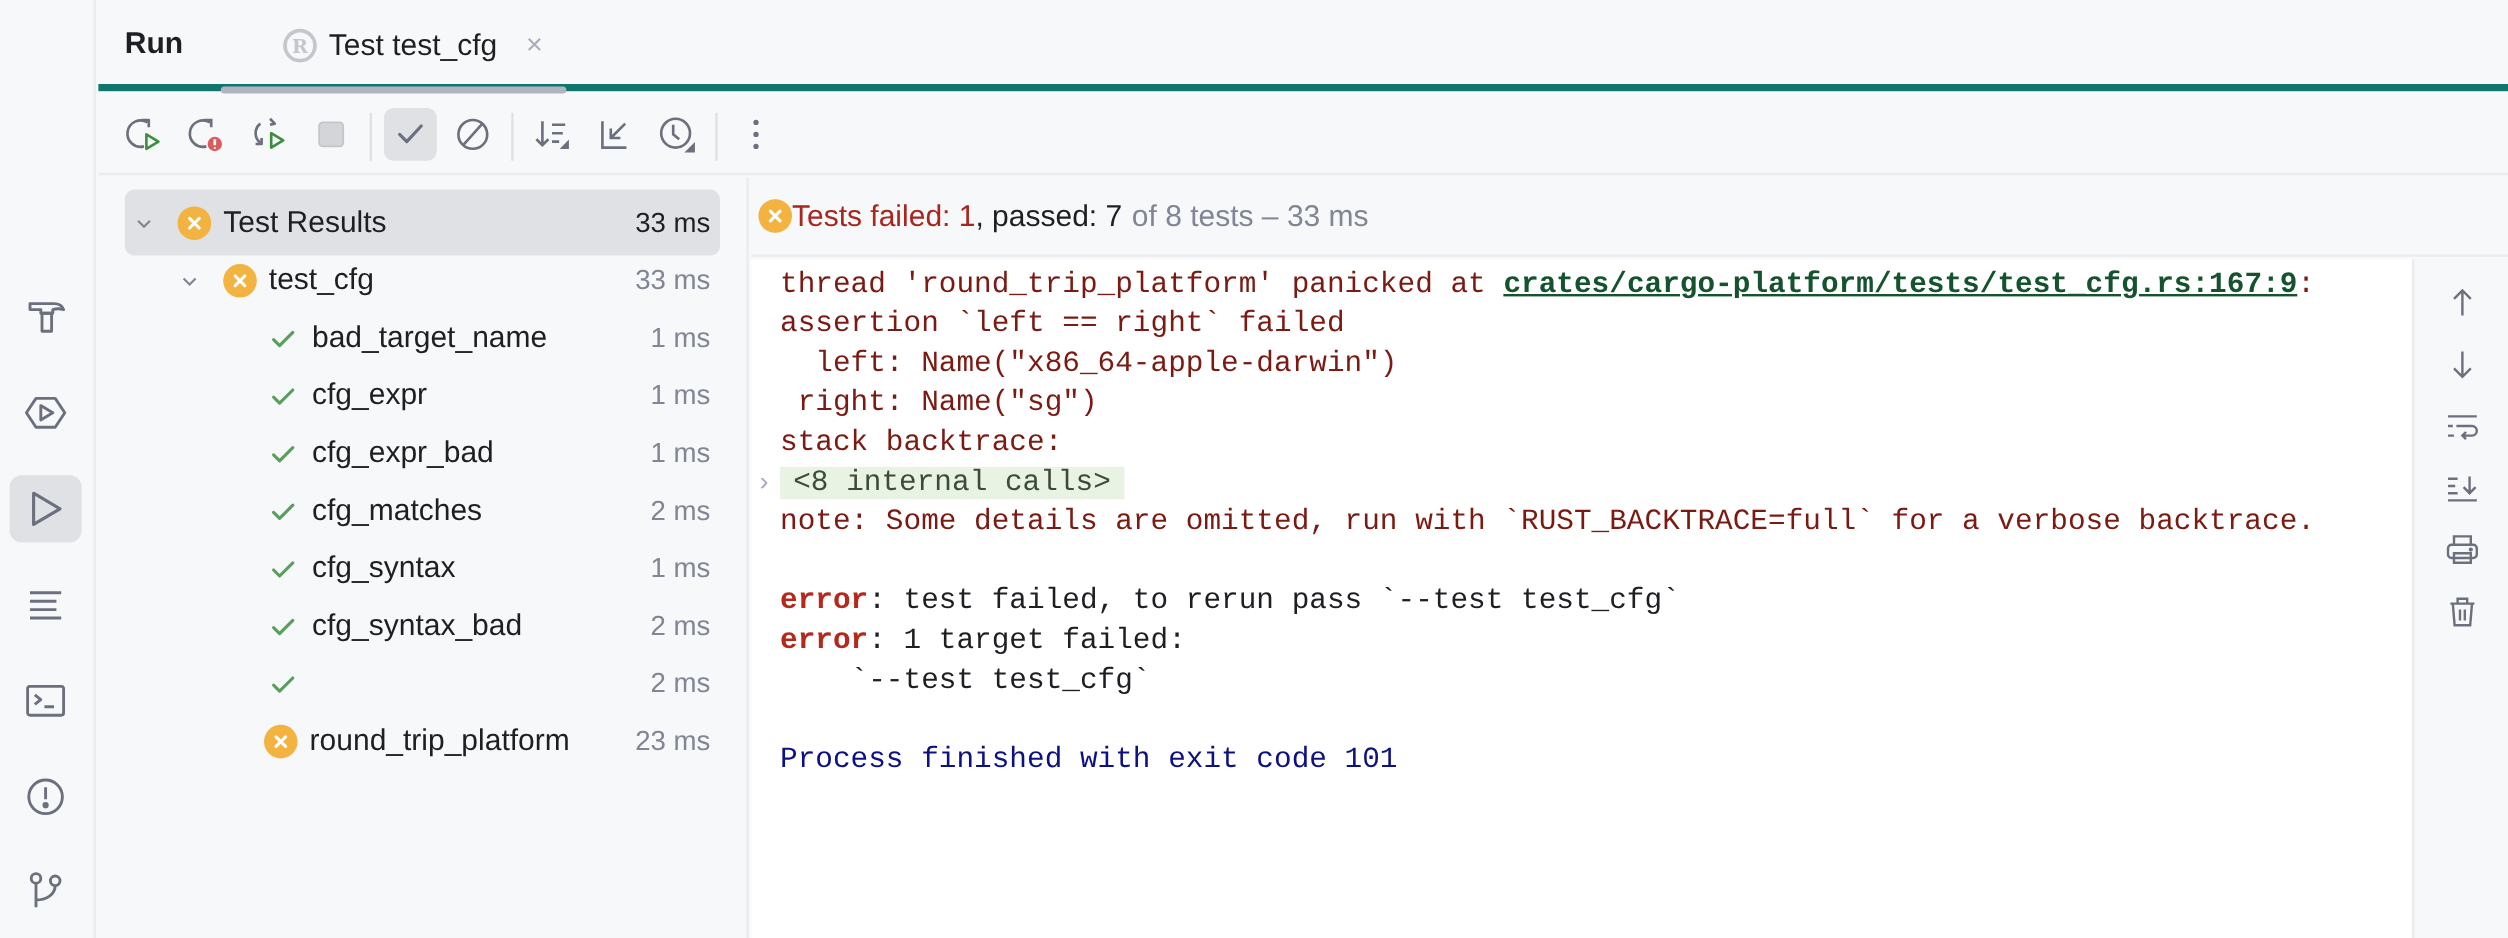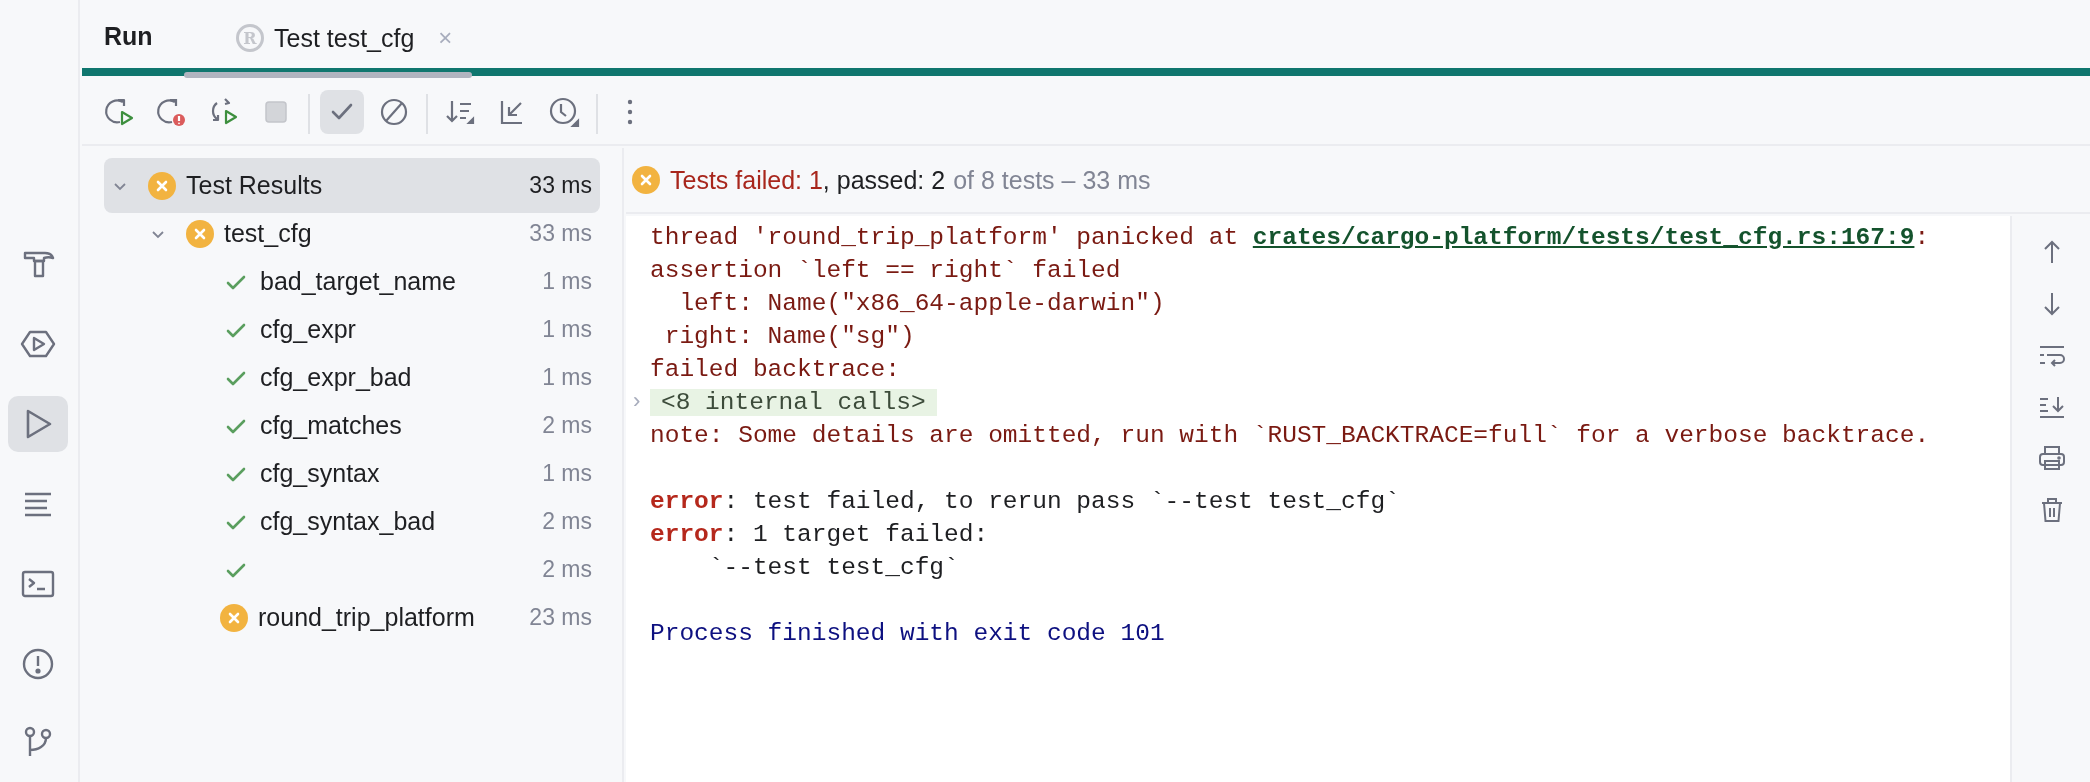--- a/index.html
+++ b/index.html
@@ -6,21 +6,21 @@
   html, body { width: 2090px; height: 782px; overflow: hidden; background: #f7f8fa; font-family: "Liberation Sans", "DejaVu Sans", sans-serif; color: #1e1f22; }
   .root { position: relative; width: 2090px; height: 782px; }
 
   
   .stripe { position: absolute; left: 0; top: 0; width: 80px; height: 782px; background: #f7f8fa; border-right: 2px solid #ebecf0; }
   .stripe-btn { position: absolute; left: 8px; width: 60px; height: 56px; border-radius: 10px; display: flex; align-items: center; justify-content: center; cursor: pointer; }
   .stripe-btn.active { background: #dfe1e5; }
   .stripe-btn svg { width: 40px; height: 40px; }
 
   
-  .header { position: absolute; left: 82px; top: 0; right: 0; height: 76px; border-bottom: 8px solid #0f766e; }
+  .header { position: absolute; left: 82px; top: 0; right: 0; height: 76px; border-bottom: 6px solid #0f766e; }
   .run-title { position: absolute; left: 22px; top: 22px; font-size: 25px; font-weight: bold; color: #1e1f22; }
   .tab { position: absolute; left: 128px; top: 0; height: 76px; width: 284px; display: flex; align-items: center; padding-left: 26px; cursor: pointer; }
   .tab-icon { width: 28px; height: 28px; border-radius: 50%; border: 3px solid #c4c6cc; color: #c4c6cc; font-size: 16px; font-weight: bold; display: flex; align-items: center; justify-content: center; margin-right: 10px; font-family: "DejaVu Serif", serif; }
   .tab-label { font-size: 25px; color: #1e1f22; }
   .tab-close { margin-left: 24px; font-size: 24px; color: #a8adbd; cursor: pointer; }
   .tab-underline { position: absolute; left: 184px; top: 72px; width: 288px; height: 6px; background: #b0b4bf; border-radius: 3px; }
 
   
   .toolbar { position: absolute; left: 82px; top: 78px; right: 0; height: 68px; border-bottom: 2px solid #ebecf0; }
   .tb-btn { position: absolute; top: 12px; width: 44px; height: 44px; border-radius: 8px; display: flex; align-items: center; justify-content: center; cursor: pointer; }
@@ -34,21 +34,21 @@
   .tree-row.selected { background: #dfe1e5; }
   .chevron { width: 20px; height: 20px; display: flex; align-items: center; justify-content: center; }
   .status-fail { width: 28px; height: 28px; border-radius: 50%; background: #f2b340; display: flex; align-items: center; justify-content: center; flex-shrink: 0; }
   .status-ok { width: 28px; height: 28px; display: flex; align-items: center; justify-content: center; flex-shrink: 0; }
   .tree-label { font-size: 25px; color: #1e1f22; margin-left: 10px; white-space: nowrap; }
   .tree-time { position: absolute; right: 8px; font-size: 23px; color: #818594; }
   .tree-time.dark { color: #1e1f22; }
 
   
   .status-bar { position: absolute; left: 626px; top: 148px; right: 0; height: 66px; display: flex; align-items: center; padding-left: 6px; font-size: 25px; border-bottom: 2px solid #ebecf0; }
-  .status-bar .sb-fail { color: #a8261c; margin-left: 10px; }
+  .status-bar .sb-fail { color: #a8261c; }
   .status-bar .sb-pass { color: #1e1f22; }
   .status-bar .sb-meta { color: #818594; margin-left: 8px; }
   .console { position: absolute; left: 626px; top: 216px; width: 1386px; height: 566px; background: #ffffff; border-right: 2px solid #ebecf0; overflow: hidden; font-family: "Liberation Mono", "DejaVu Sans Mono", monospace; font-size: 24.5px; }
   .cline { position: absolute; left: 24px; height: 44px; line-height: 44px; white-space: pre; }
   .c-err { color: #7a1a12; }
   .c-norm { color: #1e1f22; }
   .c-red { color: #b5281c; font-weight: bold; }
   .c-blue { color: #0d1080; }
   .c-link { color: #14532d; text-decoration: underline; cursor: pointer; font-weight: bold; }
   .c-fold { background: #e8f3e4; color: #3c4b3a; padding: 0 11px; cursor: pointer; }
@@ -295,30 +295,30 @@
     </div>
   </div>
 
   <div class="status-bar">
     <span class="status-fail">
         <svg width="16" height="16" viewBox="0 0 16 16" stroke="#fff" stroke-width="2.6" stroke-linecap="round">
           <path d="M4 4l8 8M12 4l-8 8"></path>
         </svg>
       </span>
     <span class="sb-fail">Tests failed: 1</span>
-    <span class="sb-pass">, passed: 2</span>
+    <span class="sb-pass">, passed: 7</span>
     <span class="sb-meta">of 8 tests – 33 ms</span>
   </div>
 
   <div class="console">
     <div class="cline c-err" style="top:0px"><span>thread 'round_trip_platform' panicked at </span><span class="c-link">crates/cargo-platform/tests/test_cfg.rs:167:9</span><span>:</span></div>
     <div class="cline c-err" style="top:33px">assertion `left == right` failed</div>
     <div class="cline c-err" style="top:66px">  left: Name("x86_64-apple-darwin")</div>
     <div class="cline c-err" style="top:99px"> right: Name("sg")</div>
-    <div class="cline c-err" style="top:132px">failed backtrace:</div>
+    <div class="cline c-err" style="top:132px">stack backtrace:</div>
     <span class="fold-arrow" style="top:165px; line-height:44px;">›</span>
     <div class="cline" style="top:165px"><span class="c-fold">&lt;8 internal calls&gt;</span></div>
     <div class="cline c-err" style="top:198px">note: Some details are omitted, run with `RUST_BACKTRACE=full` for a verbose backtrace.</div>
     <div class="cline c-norm" style="top:264px"><span class="c-red">error</span><span>: test failed, to rerun pass `--test test_cfg`</span></div>
     <div class="cline c-norm" style="top:297px"><span class="c-red">error</span><span>: 1 target failed:</span></div>
     <div class="cline c-norm" style="top:330px">    `--test test_cfg`</div>
     <div class="cline c-blue" style="top:396px">Process finished with exit code 101</div>
   </div>
 
   <div class="side-actions">

